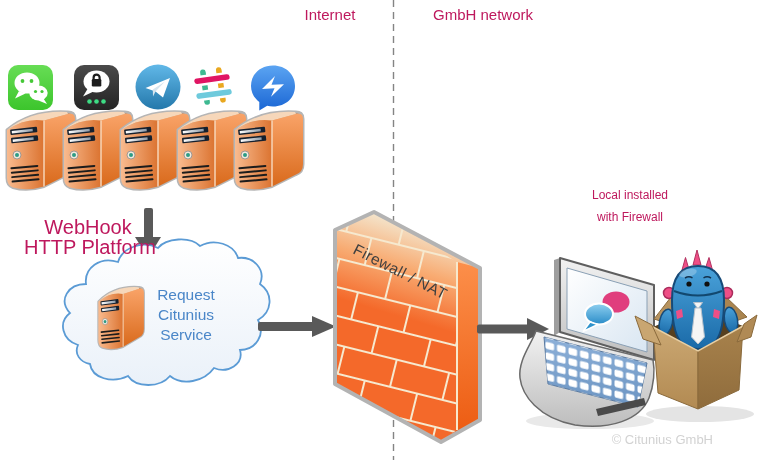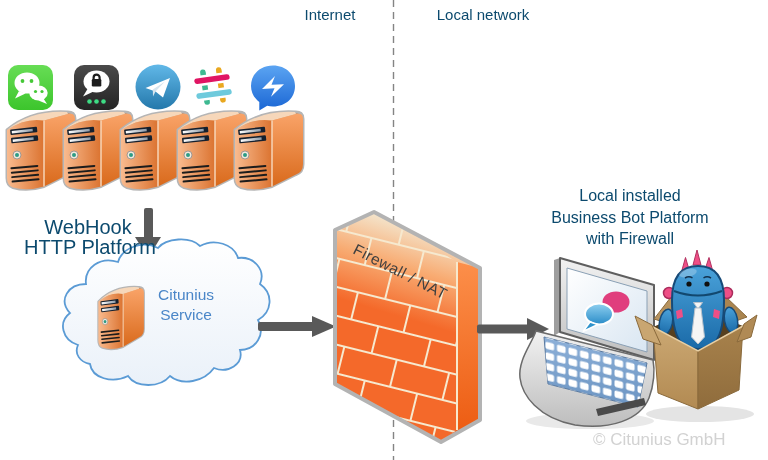--- a/index.html
+++ b/index.html
@@ -1,26 +1,26 @@
 <!DOCTYPE html>
 <html><head>
 <meta charset="utf-8">
 <style>
   html,body{margin:0;padding:0;background:#fff;}
   #stage{position:relative;width:768px;height:460px;background:#ffffff;overflow:hidden;
          font-family:"Liberation Sans",sans-serif;}
   #gfx{position:absolute;left:0;top:0;z-index:1;}
-  .label{position:absolute;z-index:2;color:#0c4a6e;text-align:center;line-height:20px;font-size:15px;}
+  .label{position:absolute;z-index:2;color:#be185d;text-align:center;line-height:20px;font-size:15px;}
   .label div{white-space:nowrap;}
   #lbl-internet{left:280px;top:5px;width:100px;}
   #lbl-localnet{left:423px;top:5px;width:120px;}
   #lbl-webhook{left:24px;top:217px;width:128px;font-size:20px;}
   #lbl-cloud{left:138px;top:285px;width:96px;color:#4a86c8;font-size:15.5px;}
-  #lbl-platform{left:528px;top:185px;width:204px;font-size:16px;line-height:21.5px;}
-  #lbl-copyright{left:593px;top:430px;width:120px;color:#d2d2d2;font-size:17px;text-align:right;}
+  #lbl-platform{left:528px;top:185px;width:204px;font-size:12px;line-height:21.5px;}
+  #lbl-copyright{left:593px;top:430px;width:120px;color:#d2d2d2;font-size:13px;text-align:right;}
 </style>
 </head>
 <body>
 
 <div id="stage">
 
   <svg id="gfx" width="768" height="460" viewBox="0 0 768 460">
     <defs>
       <linearGradient id="gSrvFront" x1="0" y1="0" x2="1" y2="0">
         <stop offset="0" stop-color="#f9bb8f"></stop>
@@ -256,36 +256,36 @@
       <path d="M653,327 L698,351 L743,326" stroke="#e8cfa4" stroke-width="1.5" fill="none"></path>
       <path d="M652,325 L635,316 L643,339 L661,345 Z" fill="#c9a671" stroke="#8a6a3c" stroke-width="1"></path>
       <path d="M744,324 L757,315 L751,337 L737,342 Z" fill="#b08a55" stroke="#8a6a3c" stroke-width="1"></path>
     </g>
   </svg>
 
   <div class="label" id="lbl-internet">
     <div>Internet</div>
   </div>
   <div class="label" id="lbl-localnet">
-    <div>Local network</div>
+    <div>GmbH network</div>
   </div>
 
   <div class="label" id="lbl-webhook">
     <div>WebHook</div>
     <div>HTTP Platform</div>
   </div>
 
   <div class="label" id="lbl-cloud">
+    <div>Request</div>
     <div>Citunius</div>
     <div>Service</div>
   </div>
 
   <div class="label" id="lbl-platform">
     <div>Local installed</div>
-    <div>Business Bot Platform</div>
     <div>with Firewall</div>
   </div>
 
   <div class="label" id="lbl-copyright">
     <div>© Citunius GmbH</div>
   </div>
 
 </div>
 
 </body></html>

